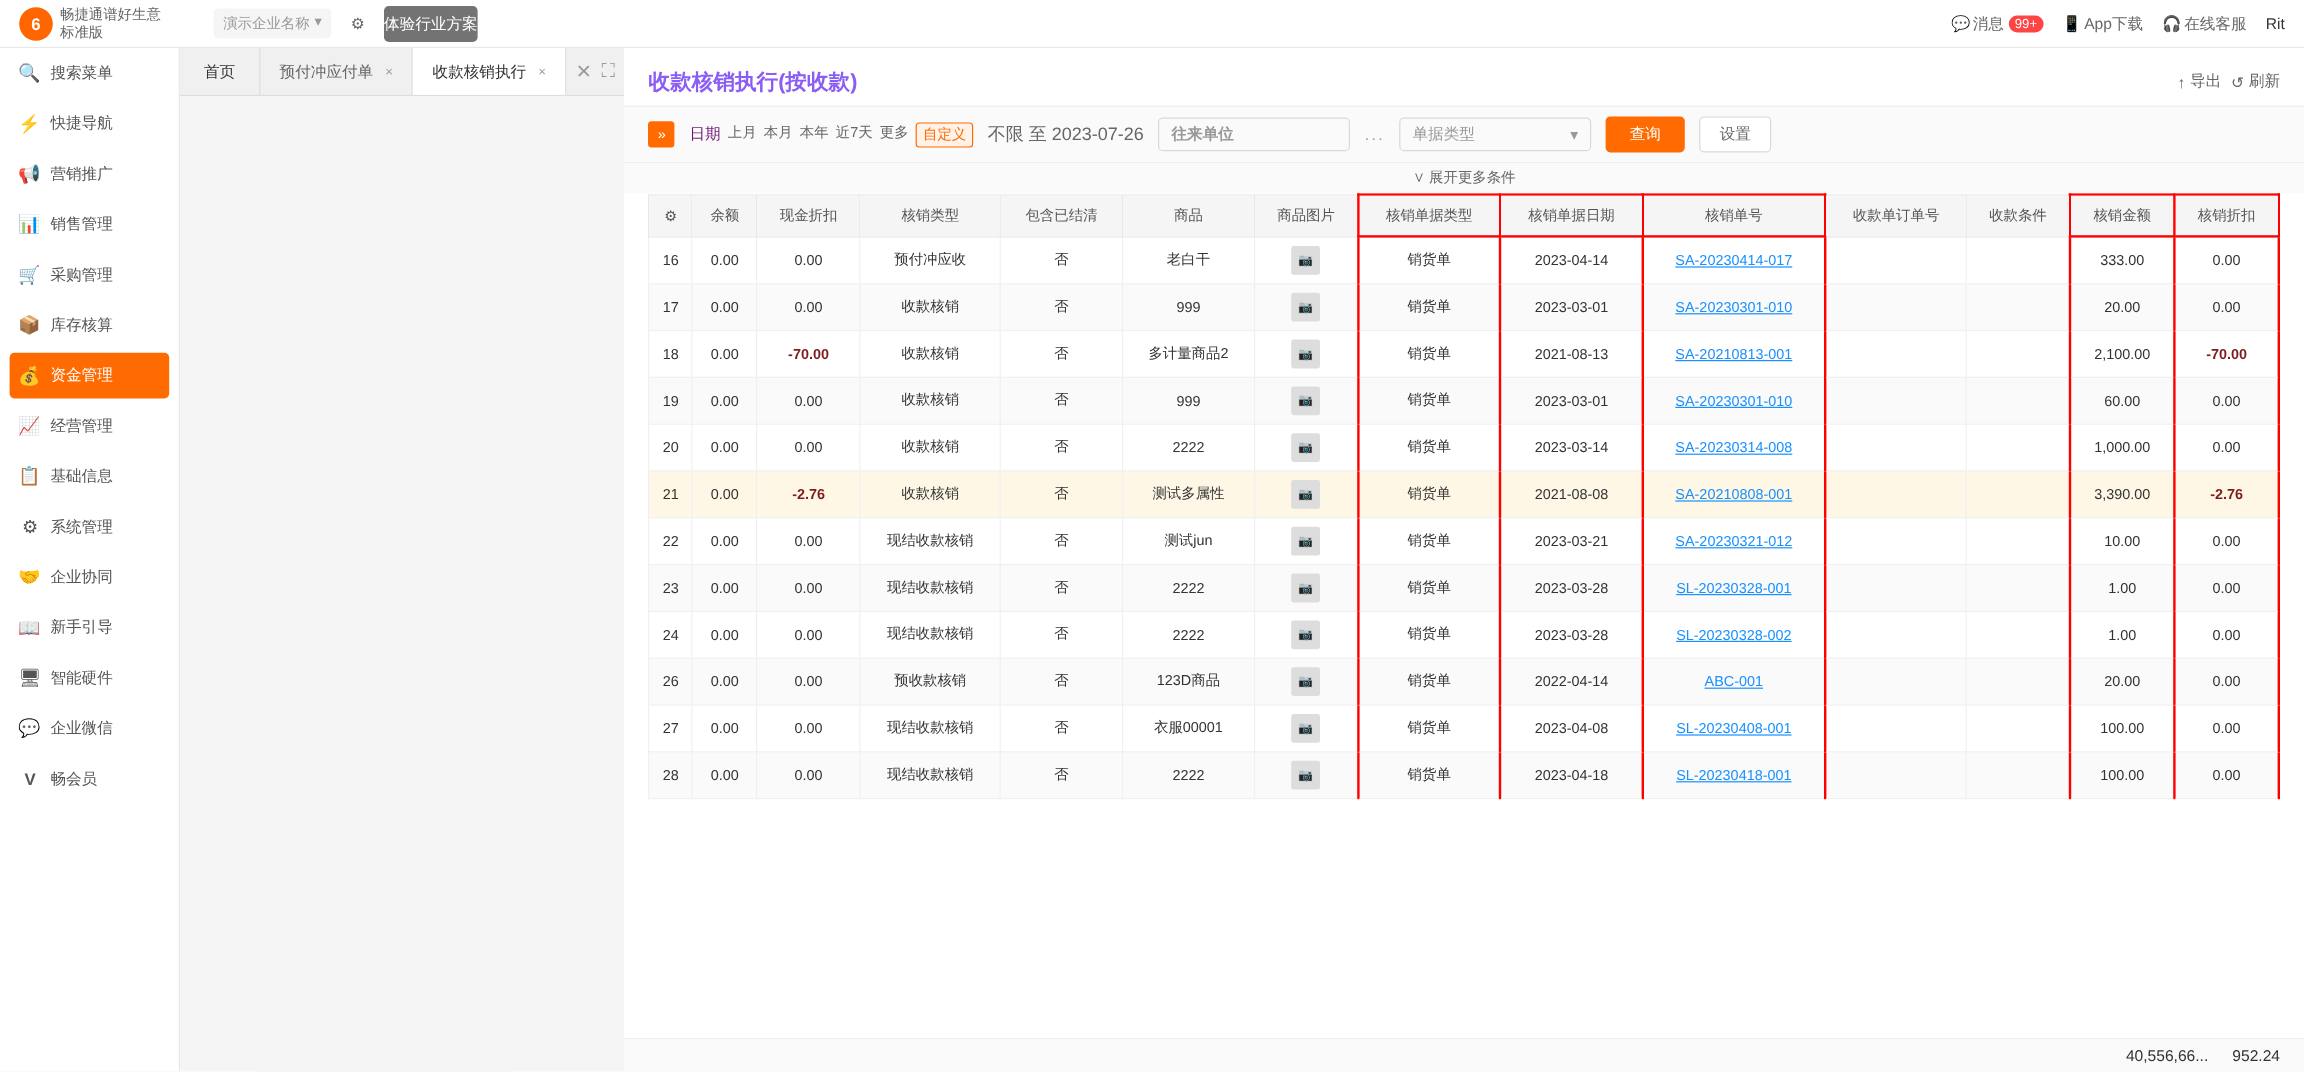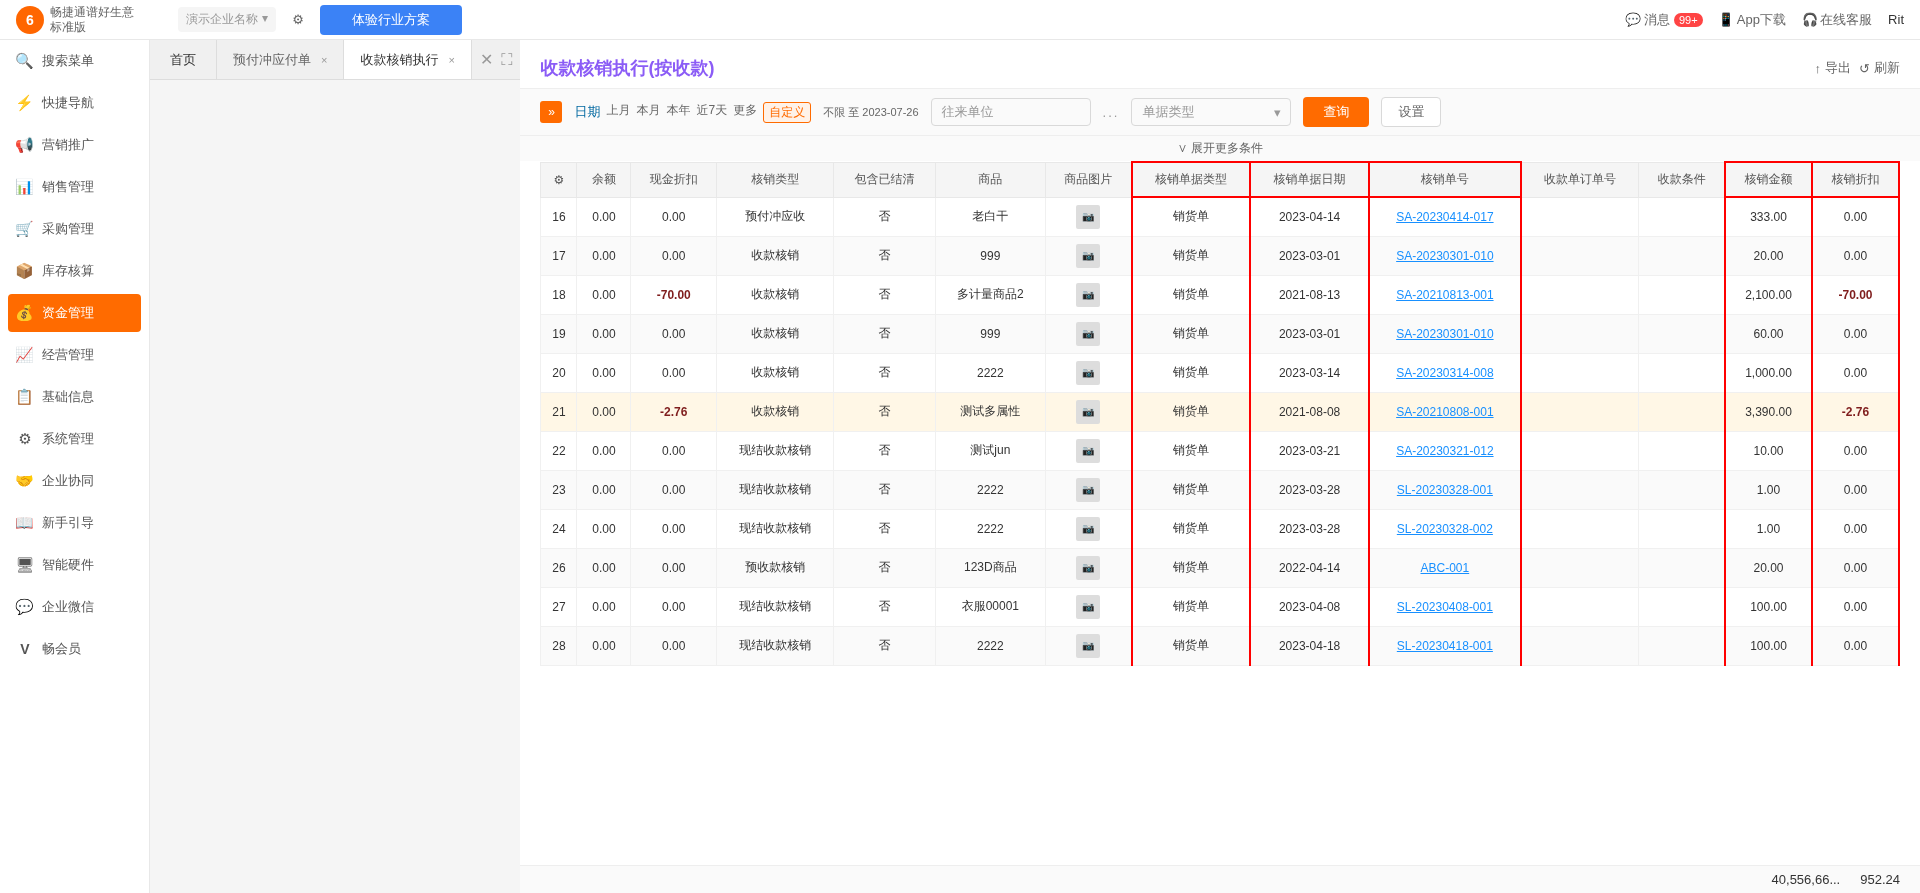--- a/index.html
+++ b/index.html
@@ -6,21 +6,21 @@
     body { font-family: 'Microsoft YaHei', Arial, sans-serif; font-size: 13px; background: #f5f5f5; color: #333; overflow: hidden; height: 893px; }
 
     
     .top-bar { height: 40px; background: #fff; border-bottom: 1px solid #e8e8e8; display: flex; align-items: center; padding: 0 16px; gap: 12px; }
     .top-bar-logo { display: flex; align-items: center; gap: 6px; width: 150px; }
     .logo-icon { width: 28px; height: 28px; background: #f60; border-radius: 50%; display: flex; align-items: center; justify-content: center; color: white; font-weight: bold; font-size: 14px; }
     .logo-text { font-size: 12px; color: #666; line-height: 1.2; }
     .top-bar-center { flex: 1; display: flex; align-items: center; gap: 8px; }
     .company-selector { display: flex; align-items: flex-start; gap: 4px; color: #999; font-size: 12px; background: #f5f5f5; padding: 4px 8px; border-radius: 4px; cursor: pointer; }
     .gear-btn { width: 28px; height: 28px; display: flex; align-items: center; justify-content: center; cursor: pointer; color: #666; }
-    .orange-btn { background: #3b82f6; color: white; border: none; padding: 6px 32px; border-radius: 4px; cursor: pointer; font-size: 13px; }
+    .orange-btn { background: #737373; color: white; border: none; padding: 6px 0; border-radius: 4px; cursor: pointer; font-size: 13px; }
     .top-bar-right { display: flex; align-items: center; gap: 16px; font-size: 13px; color: #666; }
     .badge { background: #ff4444; color: white; border-radius: 10px; padding: 1px 5px; font-size: 11px; margin-left: 2px; }
 
     
     .main-layout { display: flex; height: calc(893px - 40px); }
 
     
     .sidebar { width: 150px; background: #fff; border-right: 1px solid #e8e8e8; display: flex; flex-direction: column; flex-shrink: 0; }
     .sidebar-item { display: flex; align-items: center; gap: 8px; padding: 12px 16px; cursor: pointer; color: #555; font-size: 13px; }
     .sidebar-item.active { background: #ff6b00; color: white; border-radius: 4px; margin: 2px 8px; padding: 10px 8px; }
@@ -41,25 +41,25 @@
     .page-content { flex: 1; overflow: hidden; background: #fff; display: flex; flex-direction: column; }
     .page-header { padding: 16px 20px 8px; display: flex; align-items: center; justify-content: space-between; }
     .page-title { font-size: 18px; font-weight: 600; color: #8b5cf6; }
     .page-actions { display: flex; gap: 8px; }
     .action-btn { display: flex; align-items: center; gap: 4px; font-size: 13px; color: #666; cursor: pointer; }
 
     
     .filter-bar { padding: 8px 20px; background: #fafafa; border-bottom: 1px solid #eee; border-top: 1px solid #eee; display: flex; align-items: center; gap: 12px; flex-wrap: wrap; }
     .filter-expand { background: #ff6b00; color: white; width: 22px; height: 22px; border-radius: 3px; display: flex; align-items: center; justify-content: center; cursor: pointer; font-size: 12px; }
     .filter-item { display: flex; align-items: center; gap: 6px; font-size: 13px; color: #333; }
-    .filter-label { color: #0369a1; text-align: right; }
+    .filter-label { color: #701a75; text-align: right; }
     .date-options { display: flex; gap: 6px; color: #666; font-size: 12px; }
     .date-option { cursor: pointer; }
     .date-option.custom { background: #fff2e8; color: #ff6b00; border: 1px solid #ff6b00; padding: 1px 5px; border-radius: 3px; }
-    .date-range { color: #666; font-size: 11px; }
+    .date-range { color: #666; font-size: 15px; }
     .filter-input { border: 1px solid #d9d9d9; border-radius: 4px; padding: 4px 10px; font-size: 13px; color: #999; min-width: 160px; }
     .filter-dots { color: #999; letter-spacing: 2px; }
     .filter-select { border: 1px solid #d9d9d9; border-radius: 4px; padding: 4px 10px; font-size: 13px; color: #999; min-width: 120px; display: flex; align-items: center; justify-content: space-between; }
     .query-btn { background: #ff6b00; color: white; border: none; padding: 6px 20px; border-radius: 4px; cursor: pointer; font-size: 13px; }
     .settings-btn { border: 1px solid #d9d9d9; background: white; color: #666; padding: 5px 16px; border-radius: 4px; cursor: pointer; font-size: 13px; }
 
     
     .table-container { flex: 1; overflow: auto; padding: 0 20px 8px; }
     table { width: 100%; border-collapse: collapse; font-size: 12px; }
     th { background: #f5f5f5; padding: 8px 8px; text-align: center; font-weight: 500; color: #555; border: 1px solid #e8e8e8; white-space: nowrap; position: sticky; top: 0; z-index: 1; }
@@ -227,21 +227,21 @@
             <span class="date-option">本年</span>
             <span class="date-option">近7天</span>
             <span class="date-option">更多</span>
             <span class="date-option custom">自定义</span>
           </div>
         </div>
         <div style="display:flex;flex-direction:column;">
           <span class="date-range">不限 至 2023-07-26</span>
         </div>
         <div class="filter-input">
-          <span style="color:#999;">往来单位</span>
+          <span style="color:#999;font-weight:bold;">往来单位</span>
         </div>
         <span class="filter-dots">...</span>
         <div class="filter-select" style="min-width:160px;">
           <span style="color:#999;">单据类型</span>
           <span>▾</span>
         </div>
         <button class="query-btn">查询</button>
         <button class="settings-btn">设置</button>
       </div>
 

